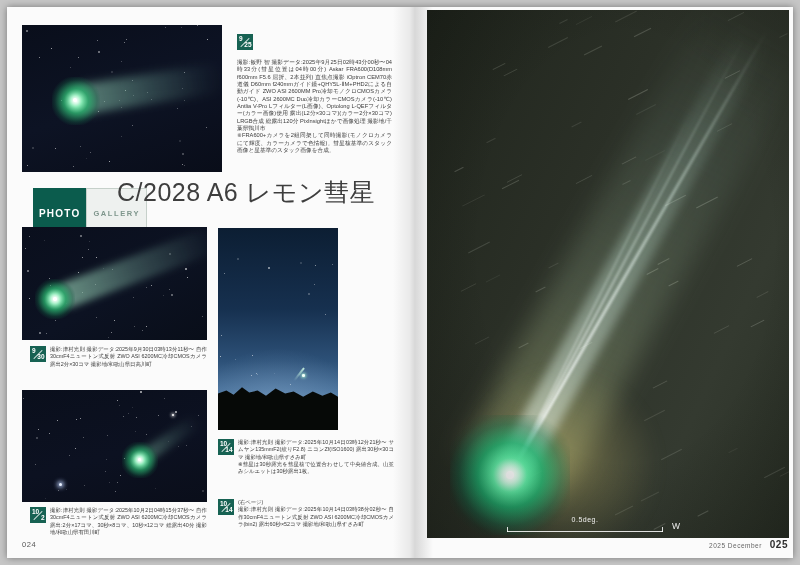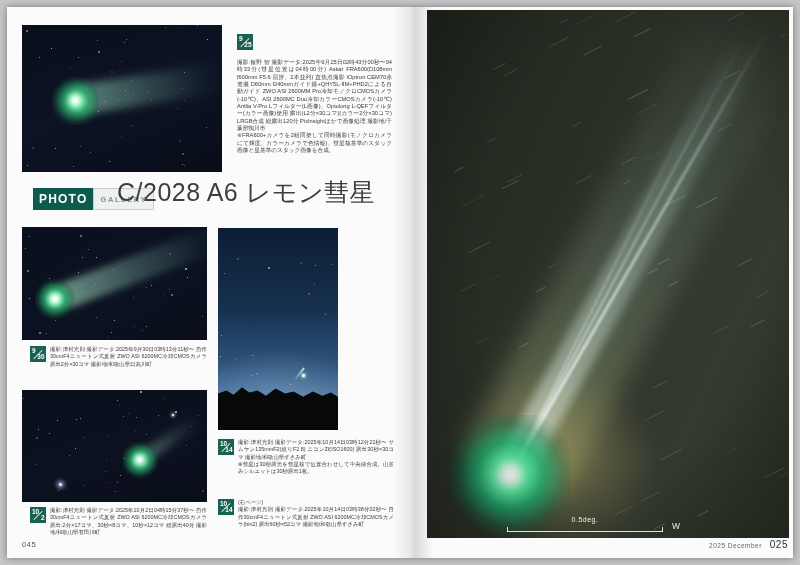--- a/index.html
+++ b/index.html
@@ -28,29 +28,29 @@
   .badge .bd{position:absolute;right:1.5px;bottom:1.5px;font-size:6.5px;font-weight:bold;color:#fff;line-height:1;}
 
   
   .cap{font-size:5.4px;line-height:7.3px;color:#3b3b3b;text-align:justify;margin:0;}
   .capbig{font-size:5.7px;line-height:7.35px;}
   .caprow{position:absolute;display:flex;gap:4px;align-items:flex-start;}
   .caprow .txt{flex:1;}
 
   
   #gallery-tags{position:absolute;left:33px;top:188px;display:flex;align-items:stretch;}
-  .tag-photo{background:#0b5c4d;color:#fff;font-size:12px;font-weight:bold;letter-spacing:1.2px;padding:4px 6px;display:flex;align-items:center;}
+  .tag-photo{background:#0b5c4d;color:#fff;font-size:10px;font-weight:bold;letter-spacing:1.2px;padding:20px 6px;display:flex;align-items:center;}
   .tag-gallery{background:#eef1ef;color:#7e968c;border:1px solid #c6d0ca;font-size:7.5px;font-weight:bold;letter-spacing:1.6px;padding:2px 6px;display:flex;align-items:center;}
   #page-title{position:absolute;left:117px;top:176px;margin:0;font-size:25px;font-weight:500;color:#3e3e3e;letter-spacing:.5px;white-space:nowrap;}
 
   
   #pn-left{position:absolute;left:22px;top:540px;font-size:7.5px;color:#555;letter-spacing:.6px;}
   #footer-right{position:absolute;left:660px;top:539px;width:128px;display:flex;justify-content:flex-end;align-items:baseline;gap:8px;}
   #footer-right .mon{font-size:6.5px;color:#666;letter-spacing:.5px;}
-  #footer-right .pn{font-size:10px;font-weight:normal;color:#2e2e2e;letter-spacing:.5px;}
+  #footer-right .pn{font-size:10px;font-weight:bold;color:#2e2e2e;letter-spacing:.5px;}
 
   
   #photo1{left:22px;top:25px;width:200px;height:147px;background:linear-gradient(160deg,#090e1b 0%,#0d1324 50%,#090d19 100%);}
   #photo1 .tail{left:50px;top:61px;width:152px;height:30px;border-radius:15px;transform-origin:0 50%;transform:rotate(-9deg);
     background:linear-gradient(90deg,rgba(150,215,185,.6) 0%,rgba(130,190,170,.3) 50%,rgba(110,160,150,.08) 85%,transparent 100%);filter:blur(4px);}
   #photo1 .coma{left:30px;top:52px;width:48px;height:48px;
     background:radial-gradient(circle,#ecfff4 0%,#86ebb4 16%,rgba(44,170,108,.85) 36%,rgba(22,105,72,.35) 62%,transparent 75%);}
   #photo1 .core{left:51px;top:73px;width:4px;height:4px;border-radius:50%;background:#fff;box-shadow:0 0 5px 2px rgba(255,255,255,.9);}
 
   
@@ -348,21 +348,21 @@
       <span class="badge">
         <b class="bn">10</b>
         <b class="bd">14</b>
       </span>
       <span class="txt">
         <p class="cap">(右ページ)</p>
         <p class="cap">撮影:津村光則 撮影データ:2025年10月14日03時38分02秒〜 自作30cmF4ニュートン式反射 ZWO ASI 6200MC冷却CMOSカメラ(bin2) 露出60秒×52コマ 撮影地/和歌山県すさみ町</p>
       </span>
     </div>
 
-    <div id="pn-left" style="left:15px;top:533px;">045</div>
+    <div id="pn-left" style="left:15px;top:533px;">024</div>
   </div>
 
   <div id="gutter" style="left:386px;top:0;"></div>
 
   <div>
 
     <div id="photoR" class="photo" style="left:420px;top:3px;">
       <div class="layer">
           <i style="position: absolute; left: 97.15%; top: 4.71%; width: 9px; height: 1px; transform: rotate(-27deg); background: rgba(235, 240, 225, 0.11);"></i>
           <i style="position: absolute; left: 60.48%; top: 49.34%; width: 13px; height: 1px; transform: rotate(-27deg); background: rgba(235, 240, 225, 0.22);"></i>

